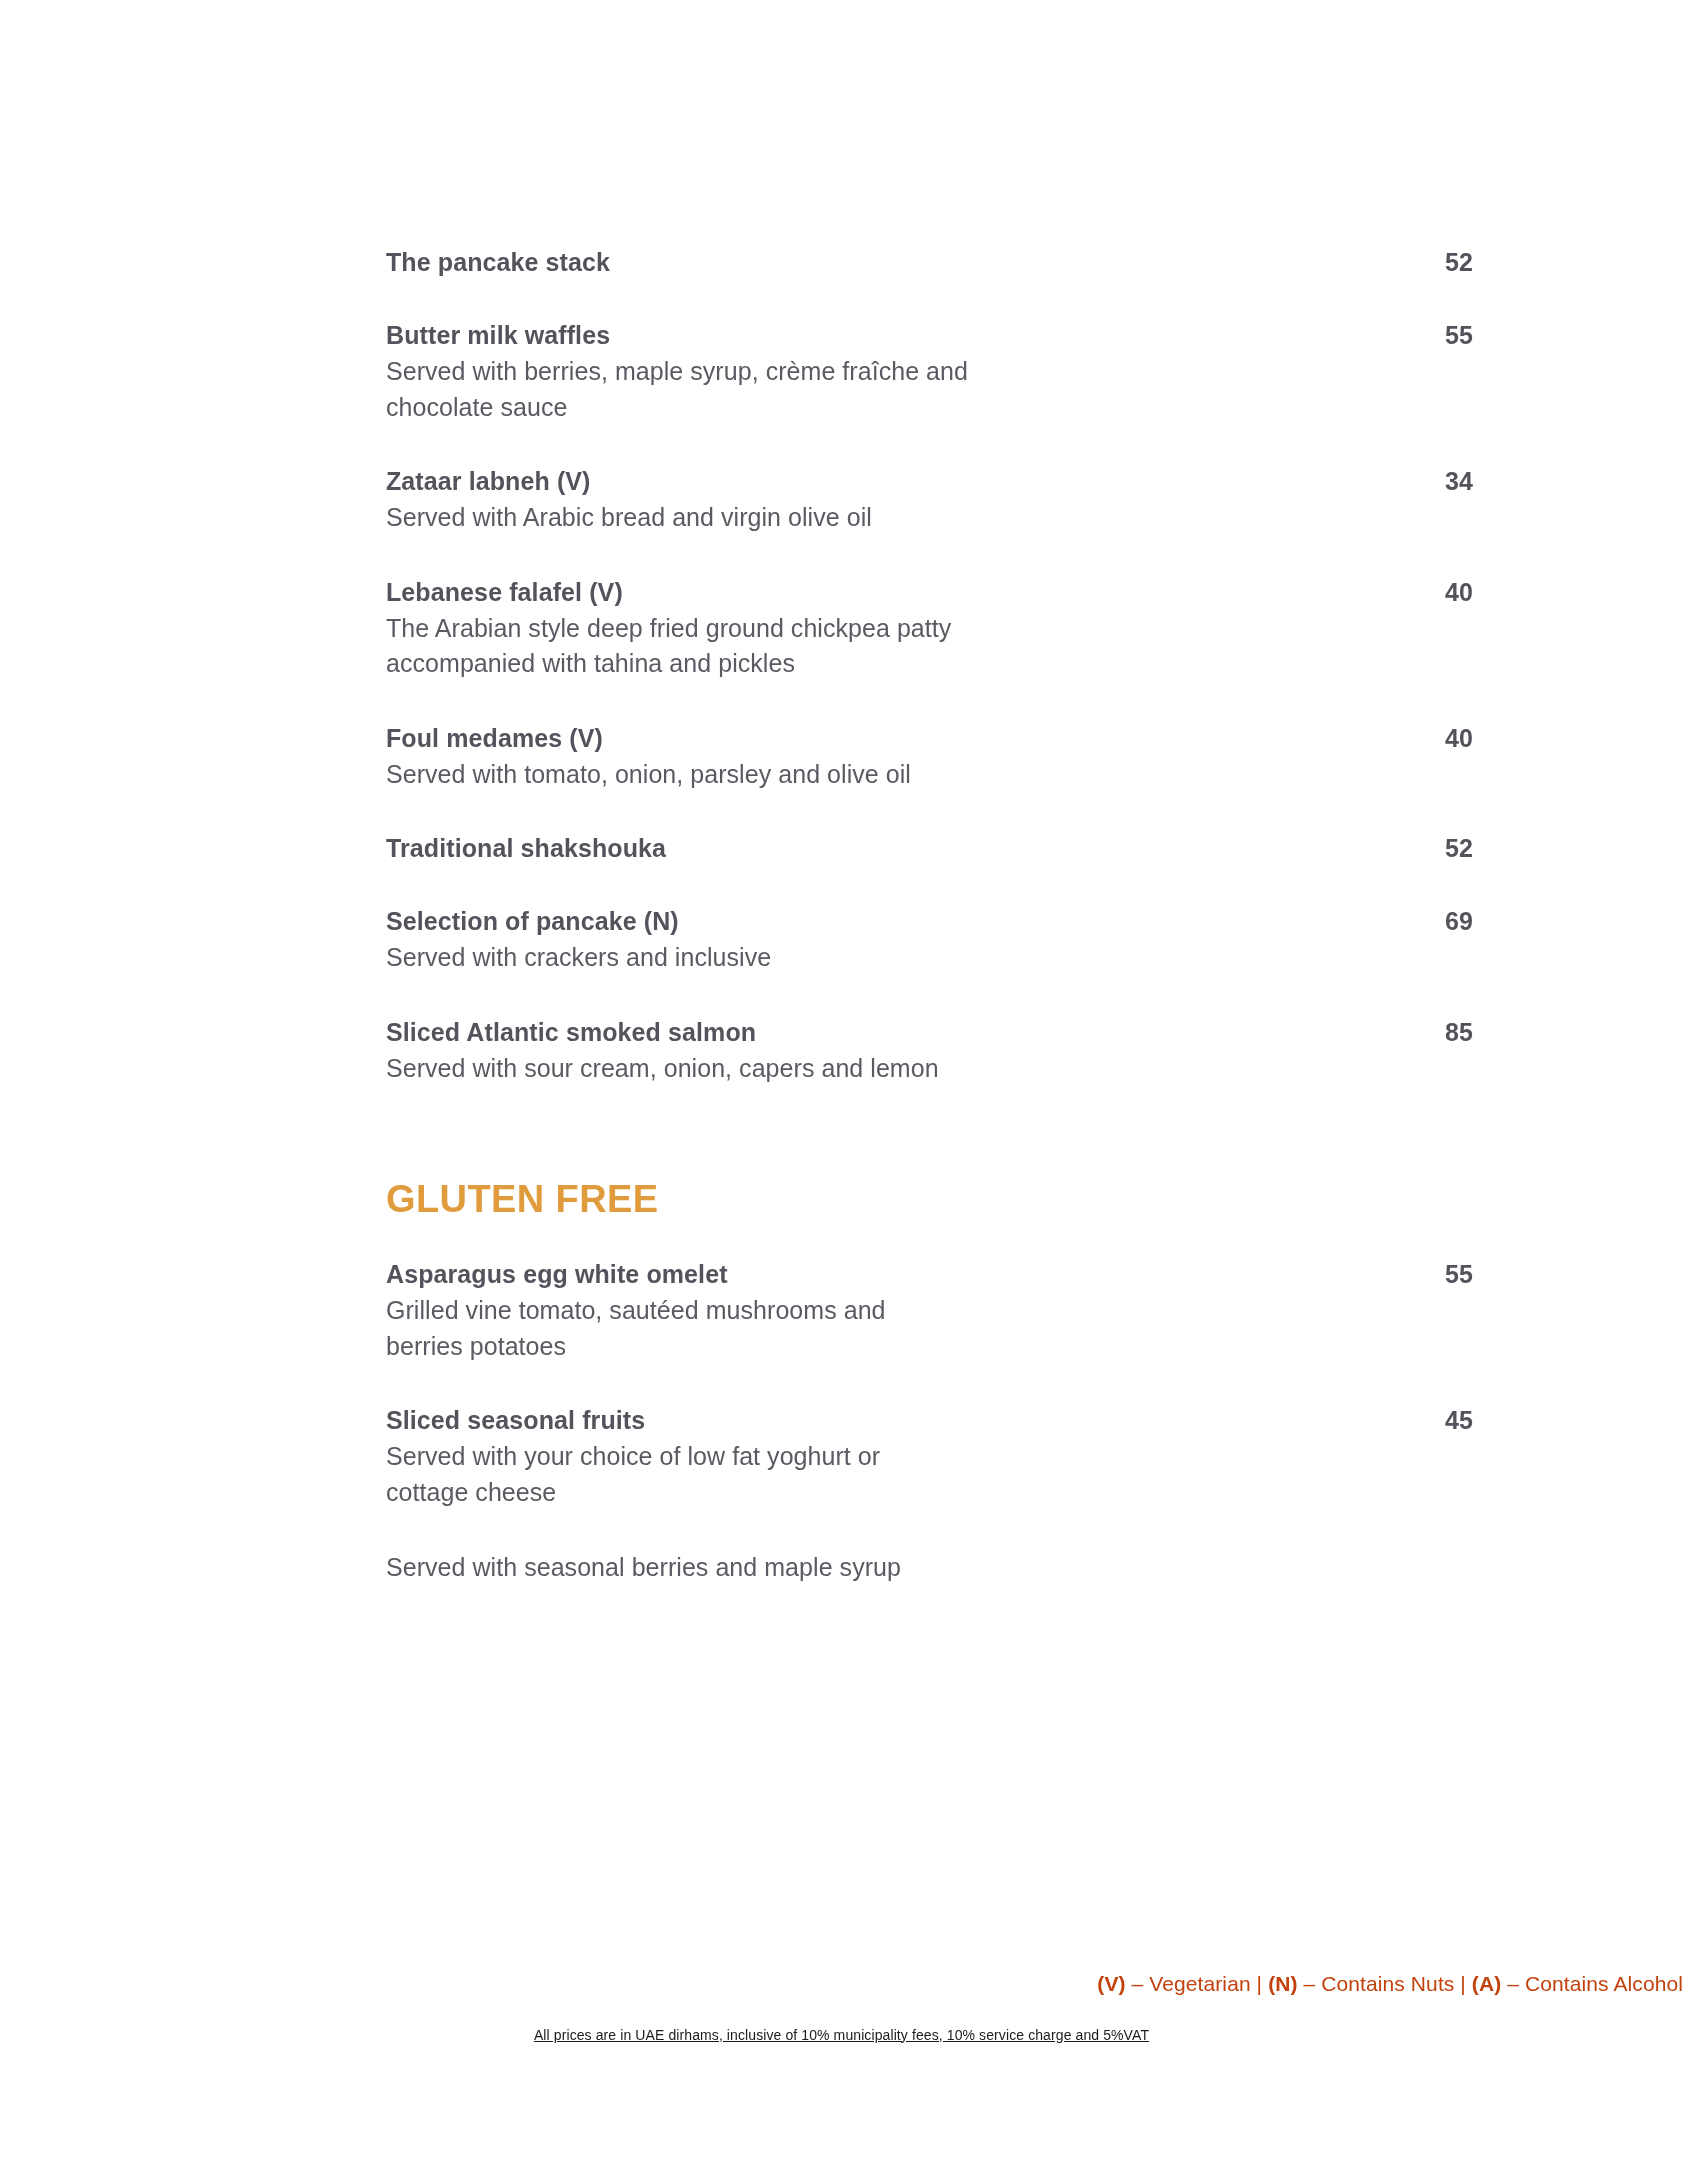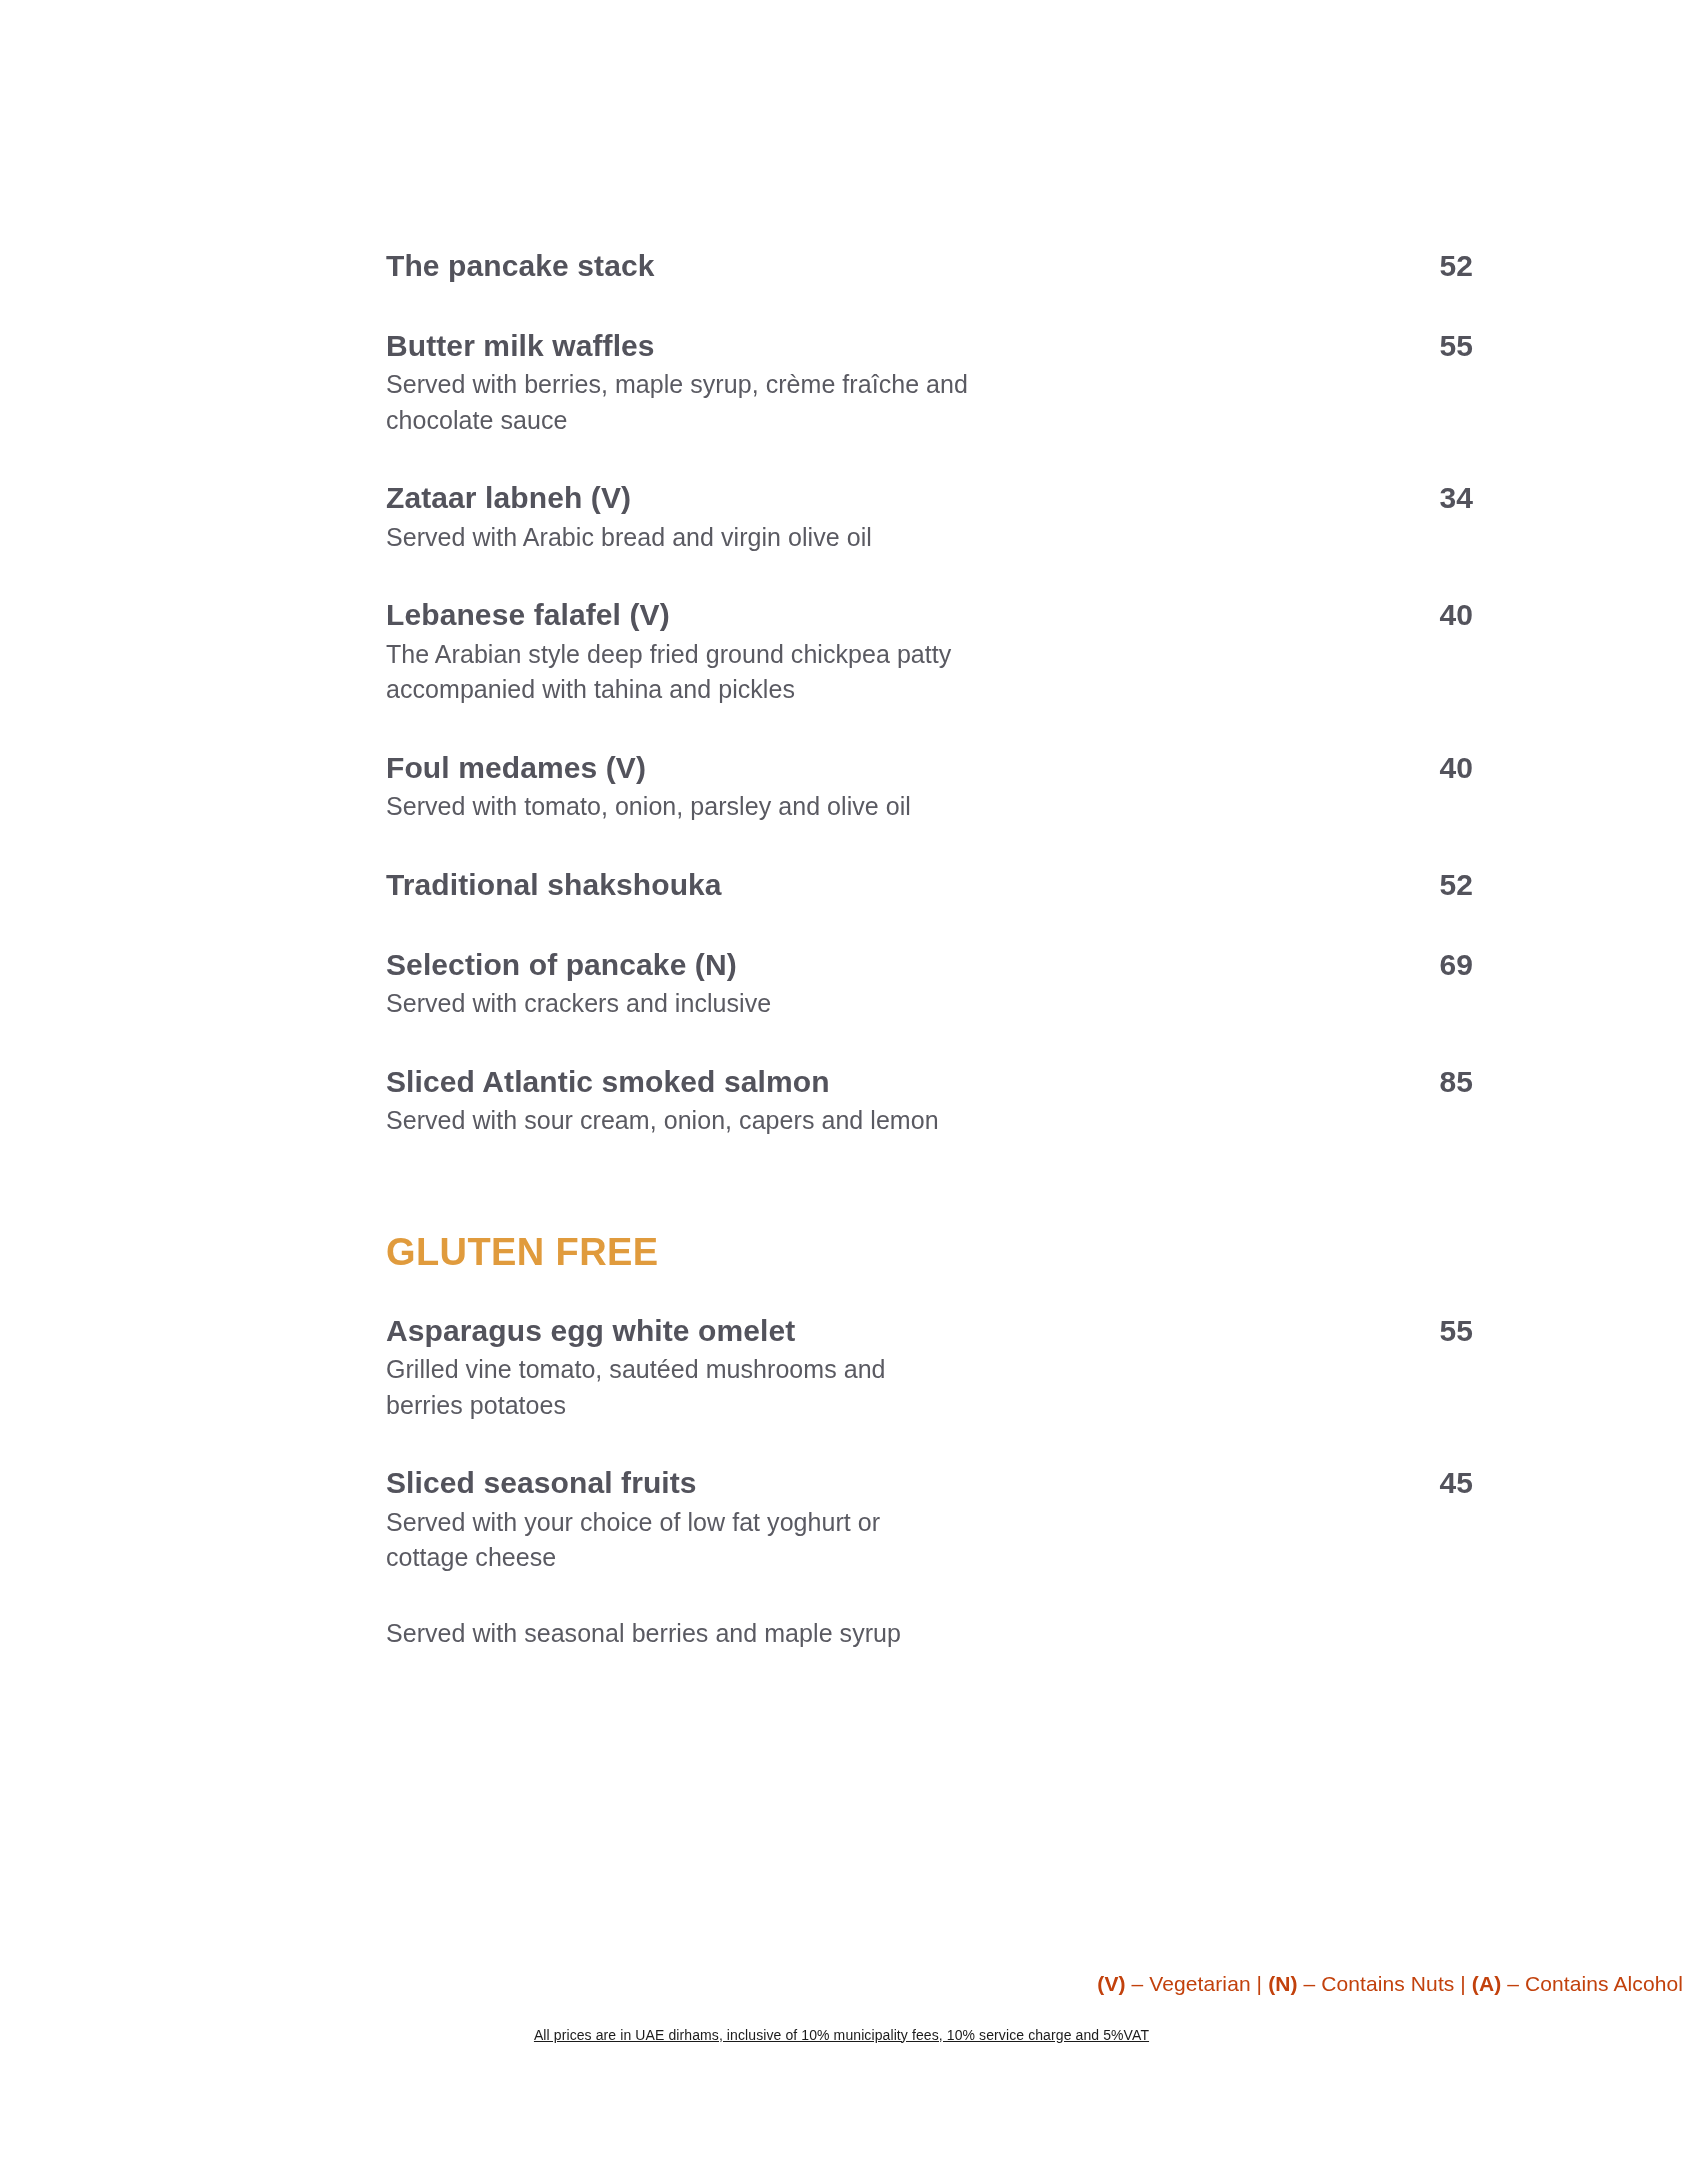--- a/index.html
+++ b/index.html
@@ -31,28 +31,28 @@
   .menu-item {
     margin-bottom: 40px;
   }
   .item-head {
     display: flex;
     align-items: baseline;
     justify-content: space-between;
     width: 100%;
   }
   .item-name {
-    font-size: 30px;
+    font-size: 25px;
     font-weight: bold;
     color: #53535c;
     letter-spacing: 0.1px;
     line-height: 1.32;
   }
   .item-price {
-    font-size: 30px;
+    font-size: 25px;
     font-weight: bold;
     color: #53535c;
     letter-spacing: 0.1px;
     line-height: 1.32;
     text-align: right;
     flex: 0 0 auto;
     padding-left: 30px;
   }
   .item-desc {
     font-size: 25px;

